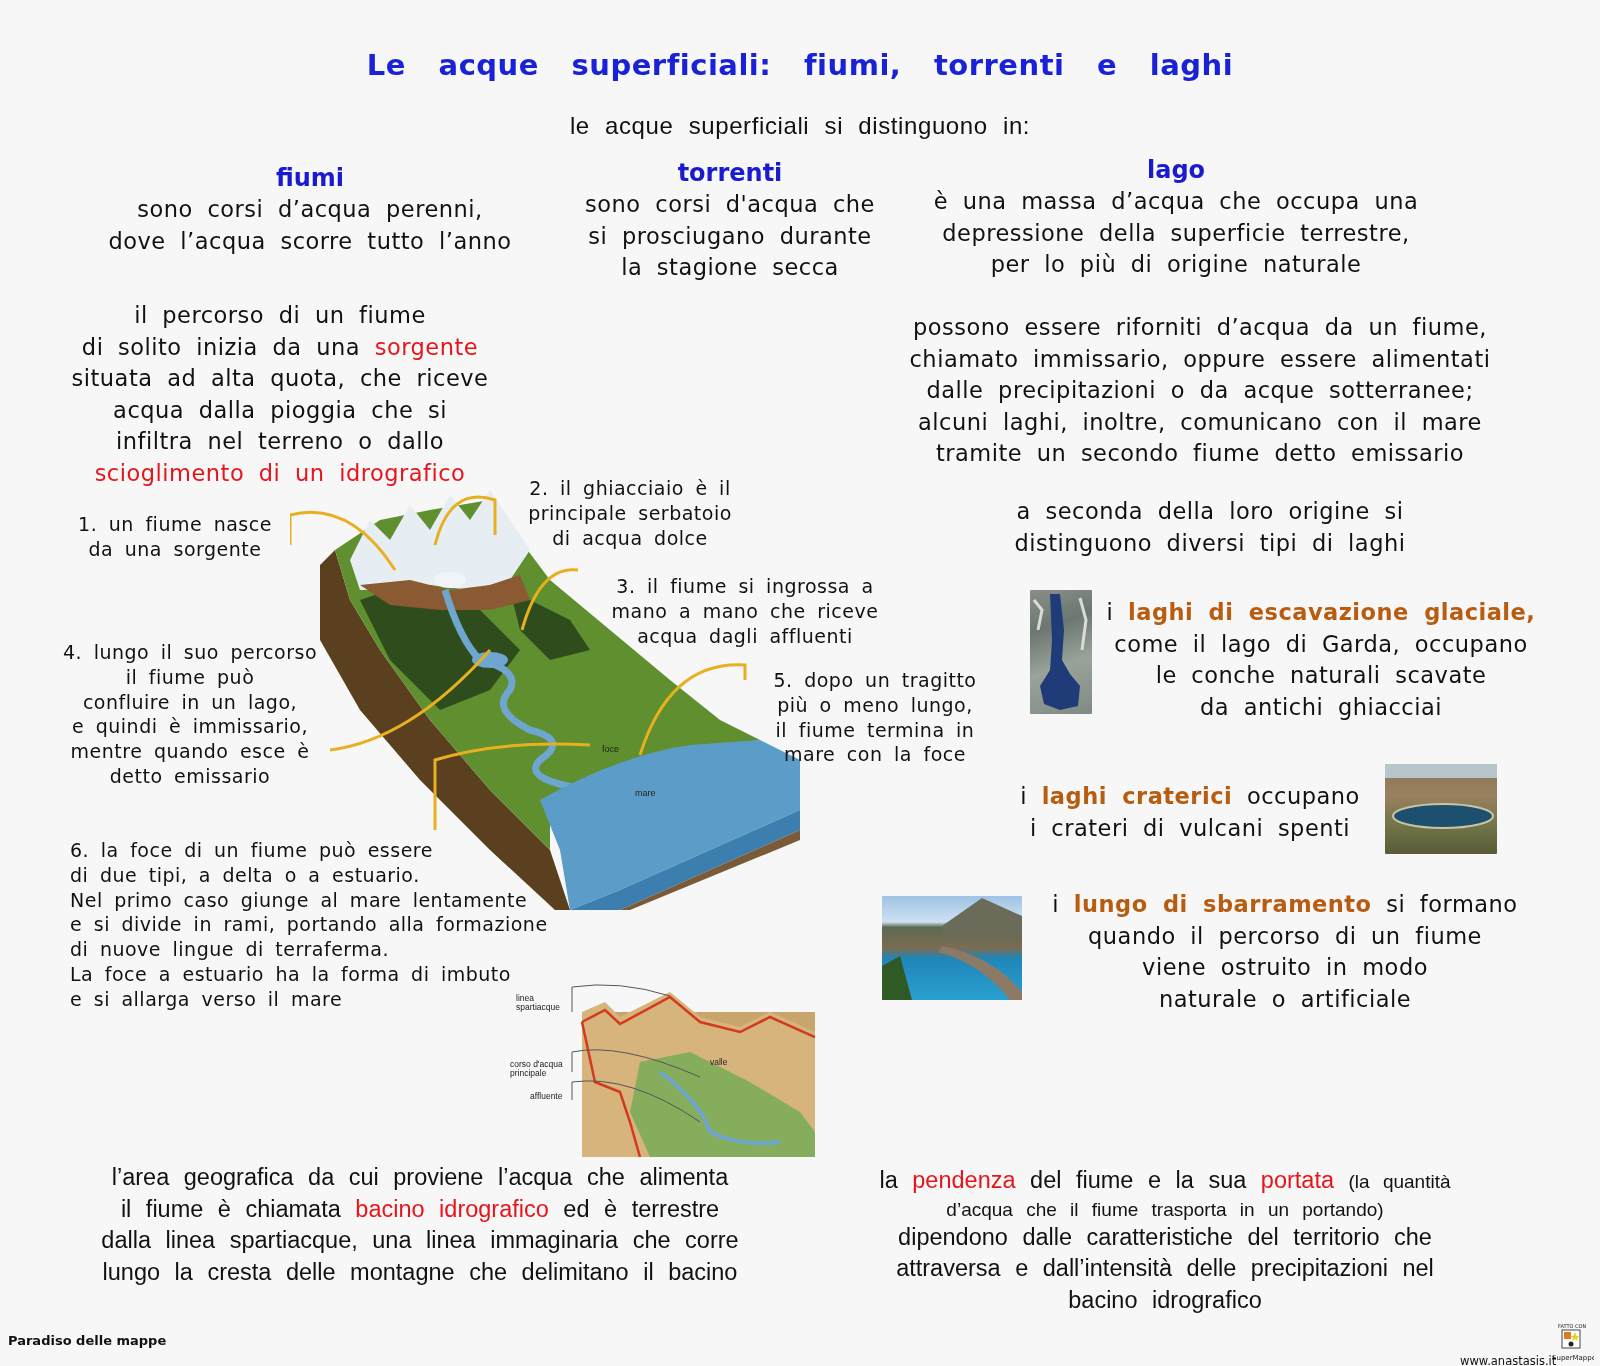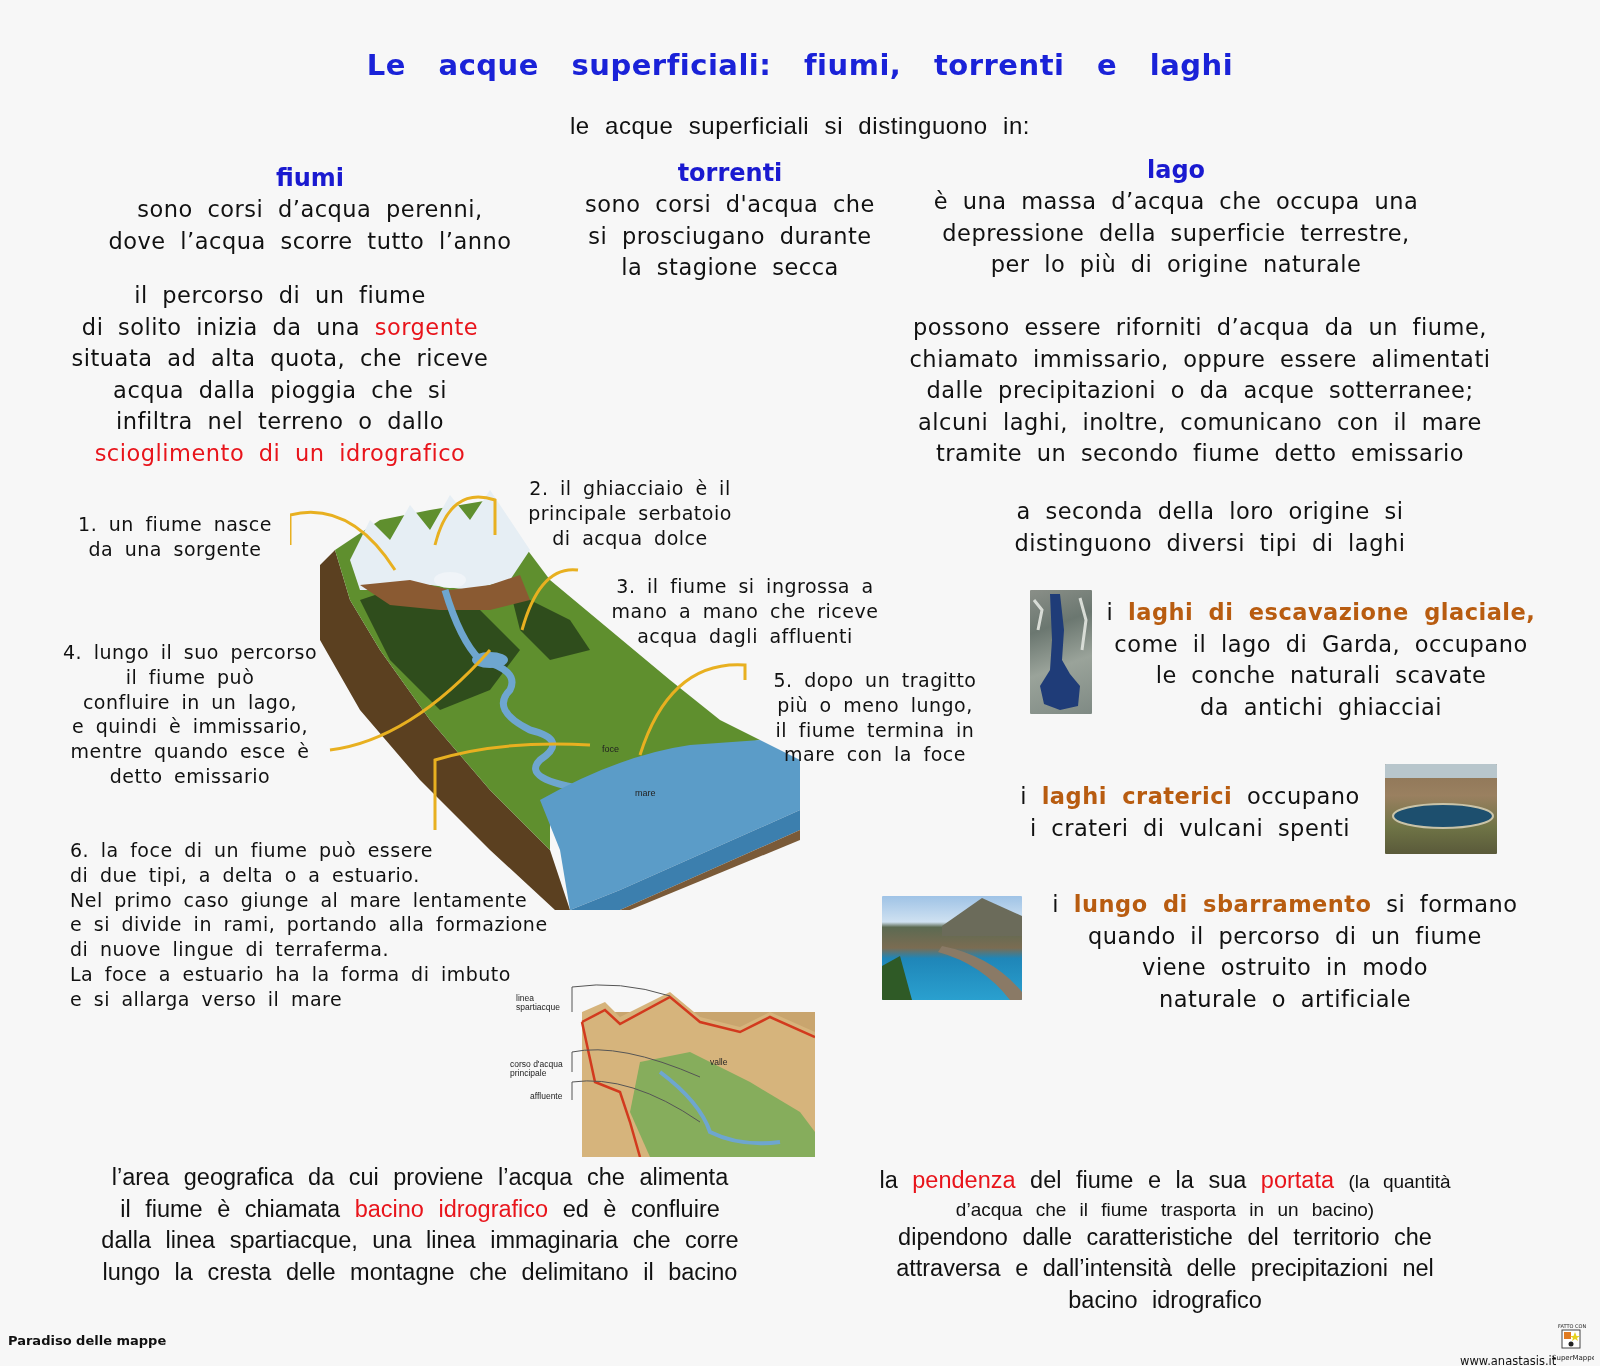--- a/index.html
+++ b/index.html
@@ -29,21 +29,21 @@
 <div class="abs subtitle">le acque superficiali si distinguono in:</div>
 
 <div class="abs c" style="left:90px;width:440px;top:164px;">
   <div class="head">fiumi</div>
   <div class="txt" style="margin-top:2px;">
     <div>sono corsi d’acqua perenni,</div>
     <div>dove l’acqua scorre tutto l’anno</div>
   </div>
 </div>
 
-<div class="abs c txt" style="left:50px;width:460px;top:280px;">
+<div class="abs c txt" style="left:50px;width:460px;top:300px;">
   <div>il percorso di un fiume</div>
   <div><span>di solito inizia da una</span> <span class="red">sorgente</span></div>
   <div>situata ad alta quota, che riceve</div>
   <div>acqua dalla pioggia che si</div>
   <div>infiltra nel terreno o dallo</div>
   <div class="red">scioglimento di un idrografico</div>
 </div>
 
 <div class="abs c" style="left:560px;width:340px;top:159px;">
   <div class="head">torrenti</div>
@@ -200,34 +200,34 @@
     <path d="M62 5 L62 30 M62 70 L62 90 M62 100 L62 118" stroke="#555" stroke-width="1" fill="none"></path>
   </svg>
   <div class="abs small-label" style="left:6px;top:12px;width:55px;">linea spartiacque</div>
   <div class="abs small-label" style="left:0px;top:78px;width:60px;">corso d'acqua principale</div>
   <div class="abs small-label" style="left:20px;top:110px;">affluente</div>
   <div class="abs small-label" style="left:200px;top:76px;">valle</div>
 </div>
 
 <div class="abs c narrow" style="left:40px;width:760px;top:1162px;">
   <div>l’area geografica da cui proviene l’acqua che alimenta</div>
-  <div><span>il fiume è chiamata</span> <span class="red">bacino idrografico</span> <span>ed è confluire</span></div>
+  <div><span>il fiume è chiamata</span> <span class="red">bacino idrografico</span> <span>ed è terrestre</span></div>
   <div>dalla linea spartiacque, una linea immaginaria che corre</div>
   <div>lungo la cresta delle montagne che delimitano il bacino</div>
 </div>
 
 <div class="abs c narrow" style="left:815px;width:700px;top:1165px;">
   <div>
     <span>la</span>
     <span class="red">pendenza</span>
     <span>del fiume e la sua</span>
     <span class="red">portata</span>
     <span style="font-size:19px;">(la quantità</span>
   </div>
-  <div style="font-size:19px;line-height:24px;">d’acqua che il fiume trasporta in un bacino)</div>
+  <div style="font-size:19px;line-height:24px;">d’acqua che il fiume trasporta in un portando)</div>
   <div>dipendono dalle caratteristiche del territorio che</div>
   <div>attraversa e dall’intensità delle precipitazioni nel</div>
   <div>bacino idrografico</div>
 </div>
 
 <div class="abs footer-left">Paradiso delle mappe</div>
 <div class="abs footer-url">www.anastasis.it</div>
 <div class="abs" style="left:1548px;top:1320px;width:46px;height:44px;">
   <svg width="46" height="44" viewBox="0 0 46 44">
     <rect x="14" y="10" width="18" height="18" fill="#fff" stroke="#444" stroke-width="1"></rect>

